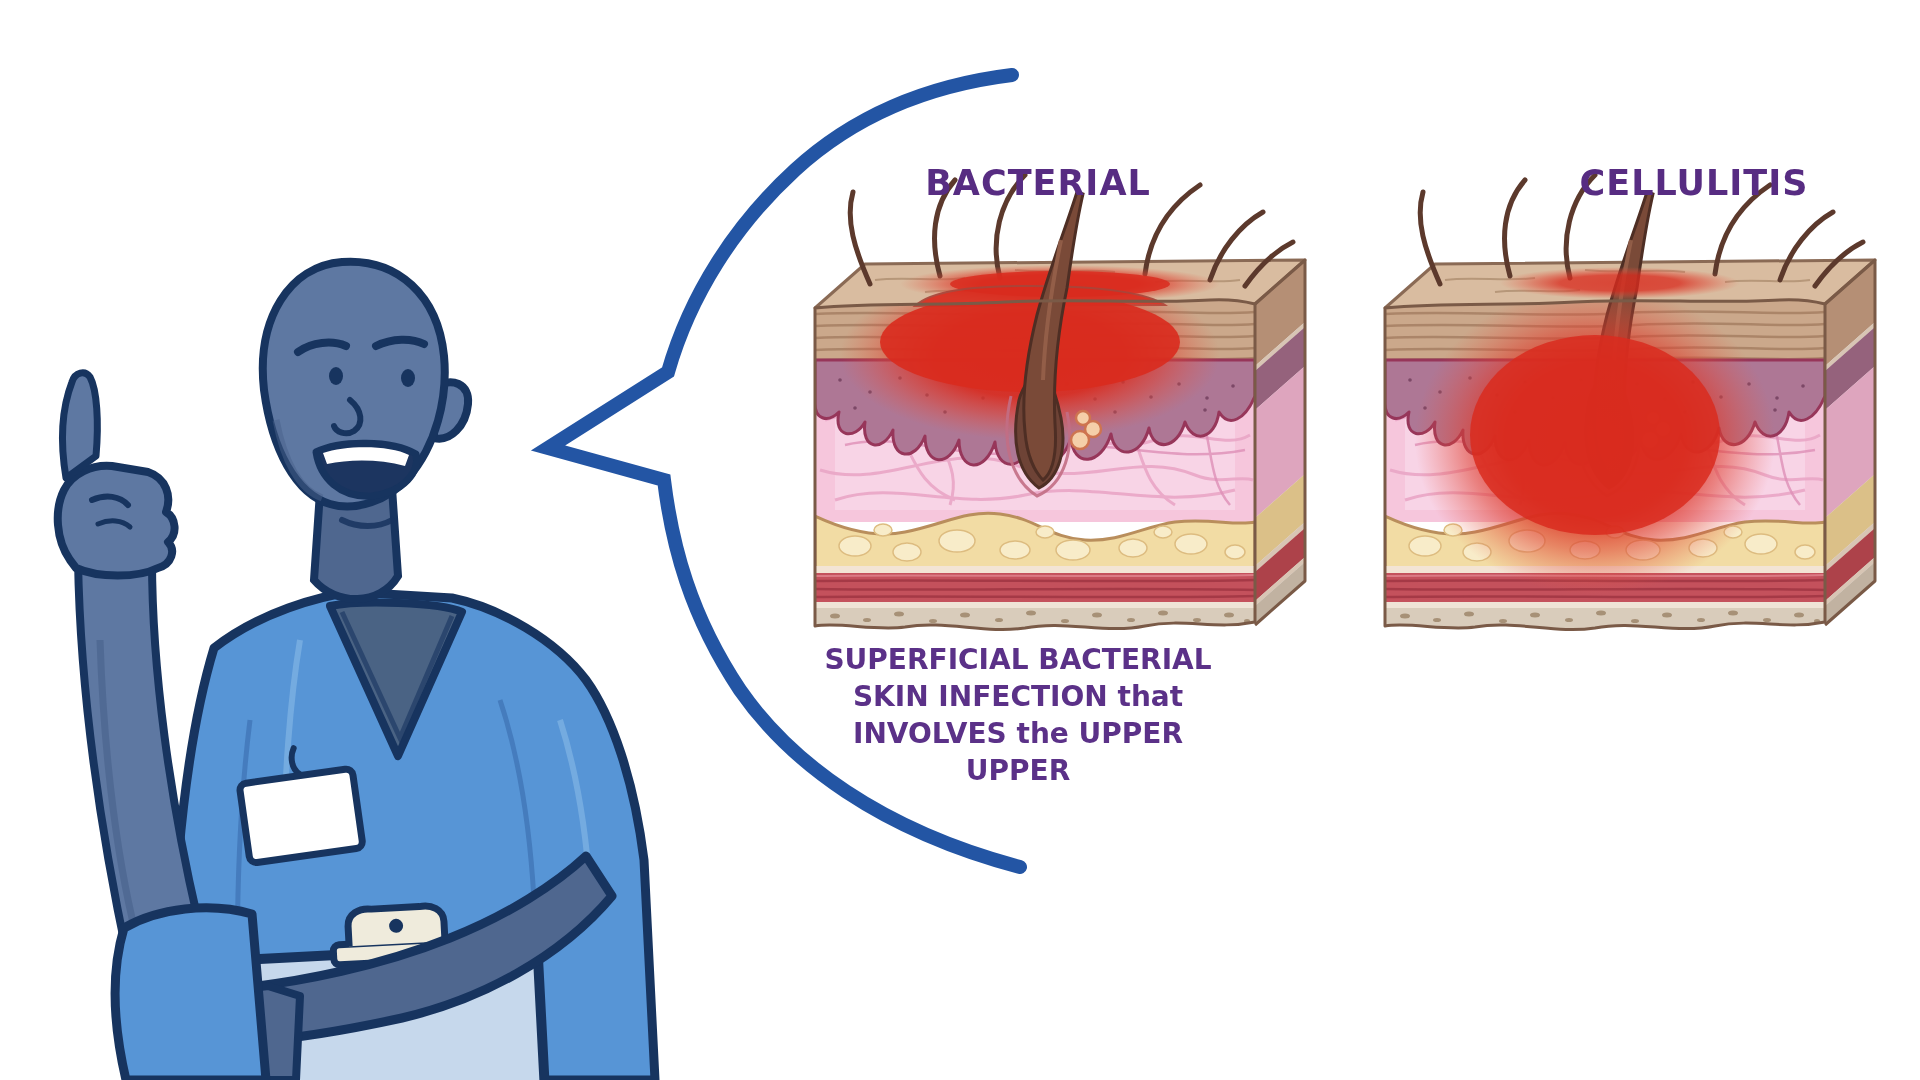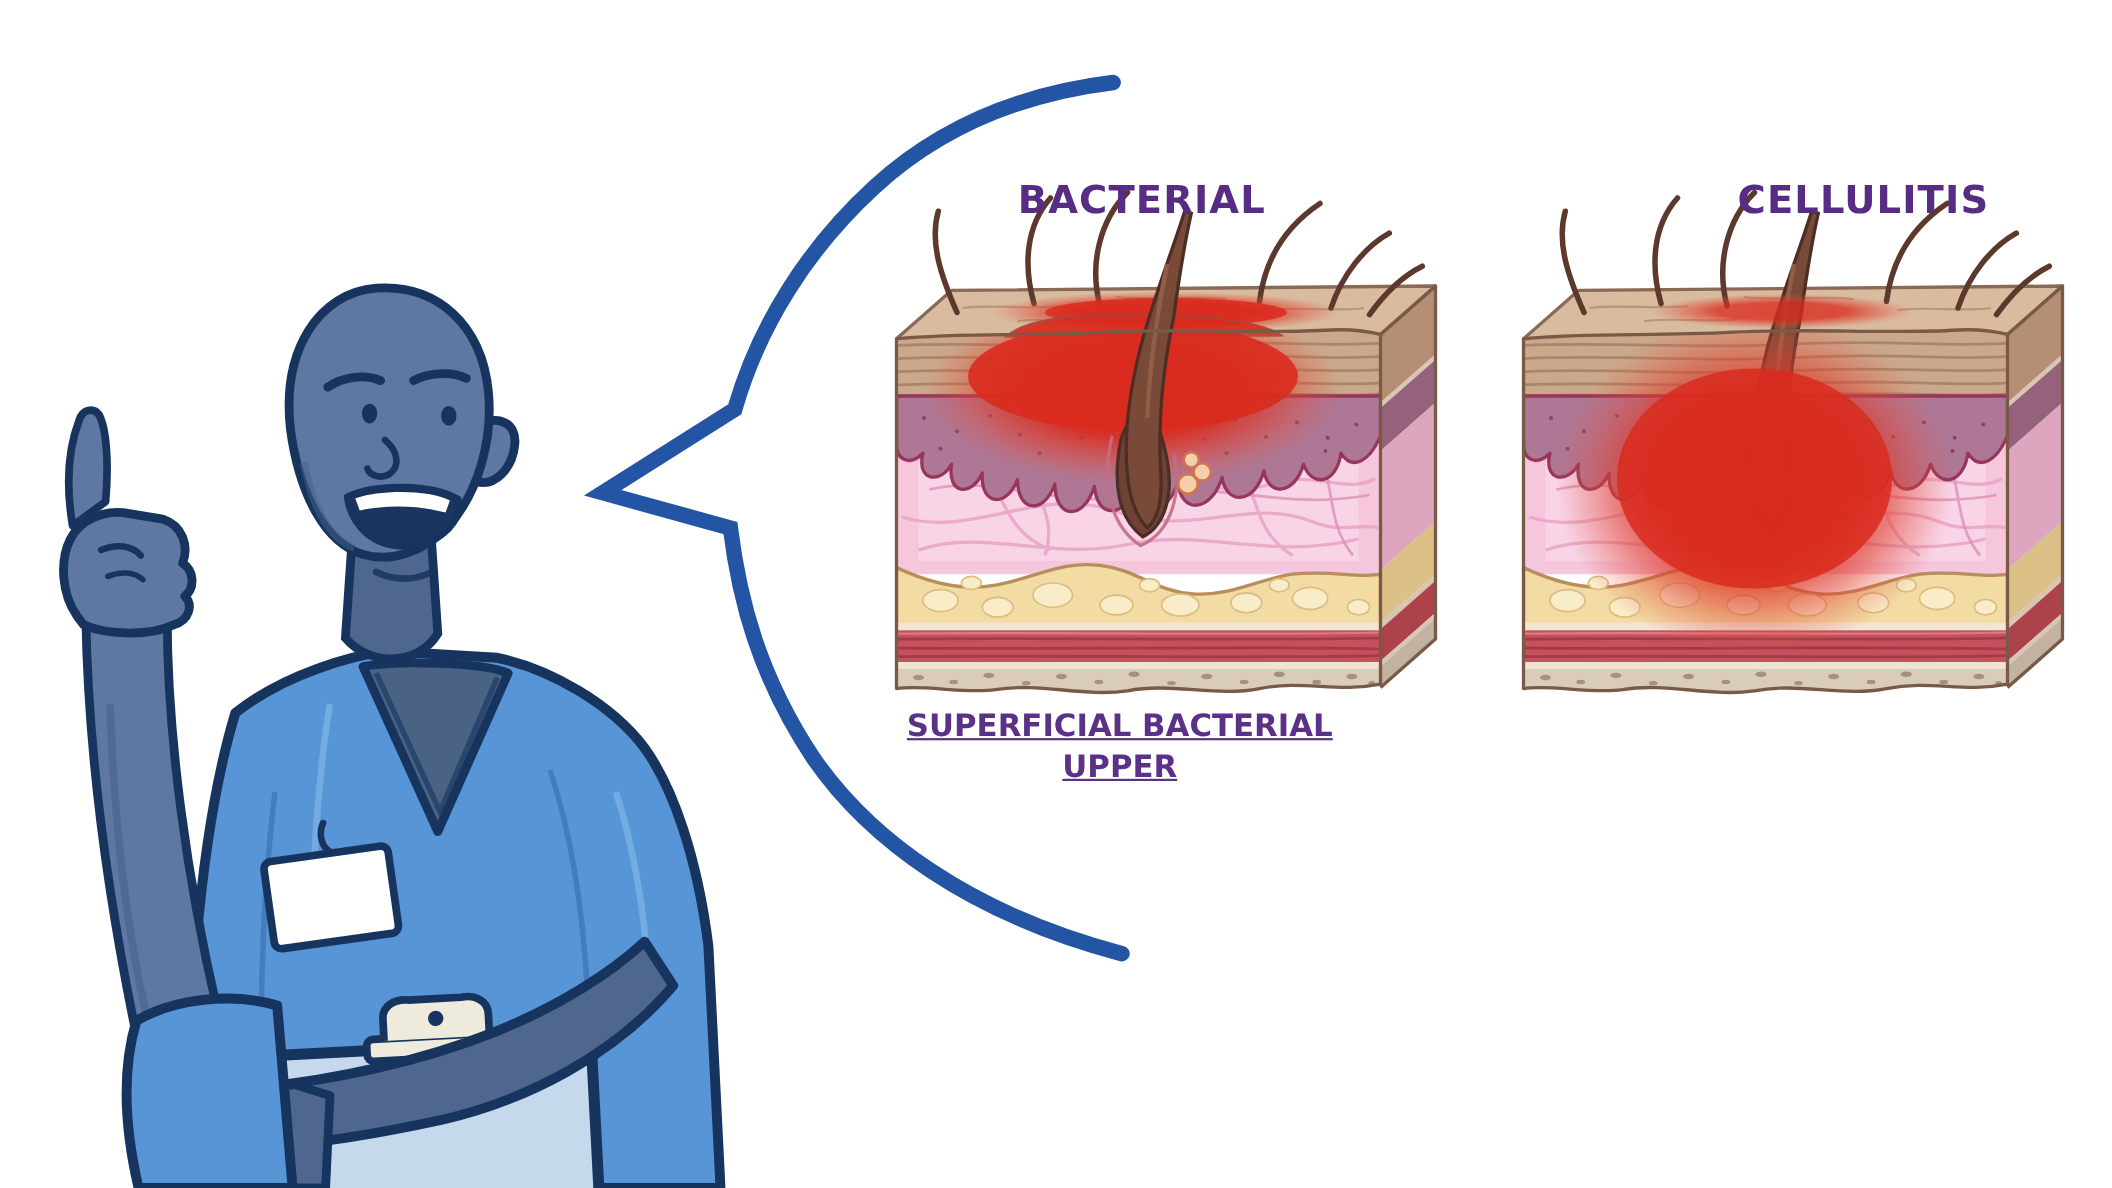--- a/index.html
+++ b/index.html
@@ -14,21 +14,20 @@
     font-size:35px;font-weight:bold;letter-spacing:1px;
     color:var(--title-purple,#572C82);
     white-space:nowrap;
   }
   .panel-title.left{left:848px;top:163px;}
   .panel-title.right{left:1504px;top:163px;}
   .panel-caption{
     position:absolute;width:460px;text-align:center;
     font-size:28px;font-weight:bold;line-height:37px;
     color:var(--caption-purple,#5B3188);
-    text-decoration:underline;
   }
   .panel-caption.left{left:788px;top:641px;}
   .panel-caption.right{left:1370px;top:641px;}
   .panel-caption div{white-space:nowrap;}
   
   .bubble{fill:none;stroke:var(--speech-bubble-blue,#2355A4);stroke-width:14;stroke-linecap:round;stroke-linejoin:miter;}
   .skin{fill:var(--character-skin-blue,#5E78A2);}
   .skin-shade{fill:var(--character-skin-shade,#4F678F);}
   .scrub{fill:var(--scrub-blue,#5795D6);}
   .outline{stroke:var(--outline-navy,#17345F);}
@@ -316,17 +315,19 @@
     </g>
     <use href="#front-outline"></use>
   </g>
 </svg>
 
   <div class="panel-title left">BACTERIAL</div>
   <div class="panel-title right">CELLULITIS</div>
 
   <div class="panel-caption left">
     <div>SUPERFICIAL BACTERIAL</div>
+    <div>SKIN INFECTION that</div>
+    <div>INVOLVES the UPPER</div>
     <div>UPPER</div>
   </div>
 
 
 </div>
 
 </body></html>

